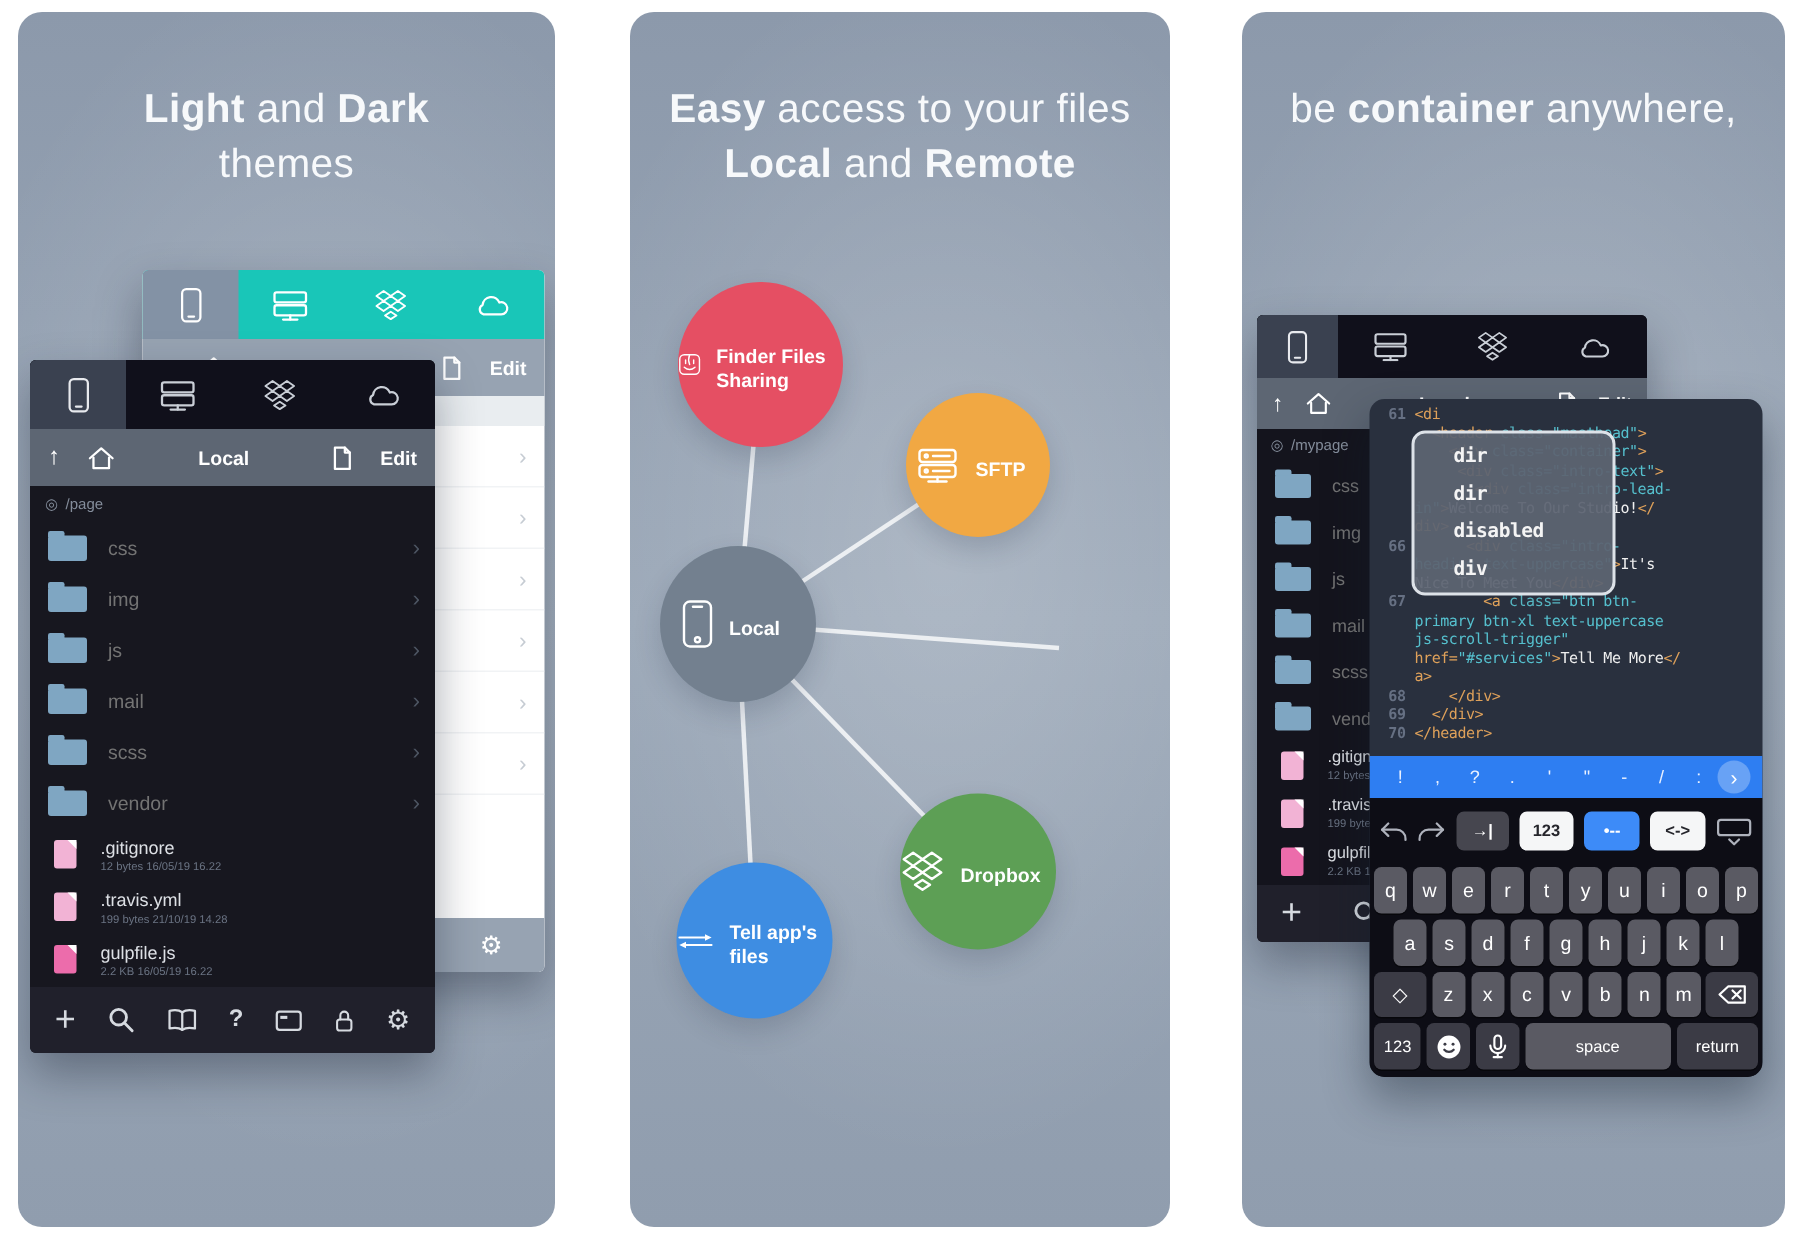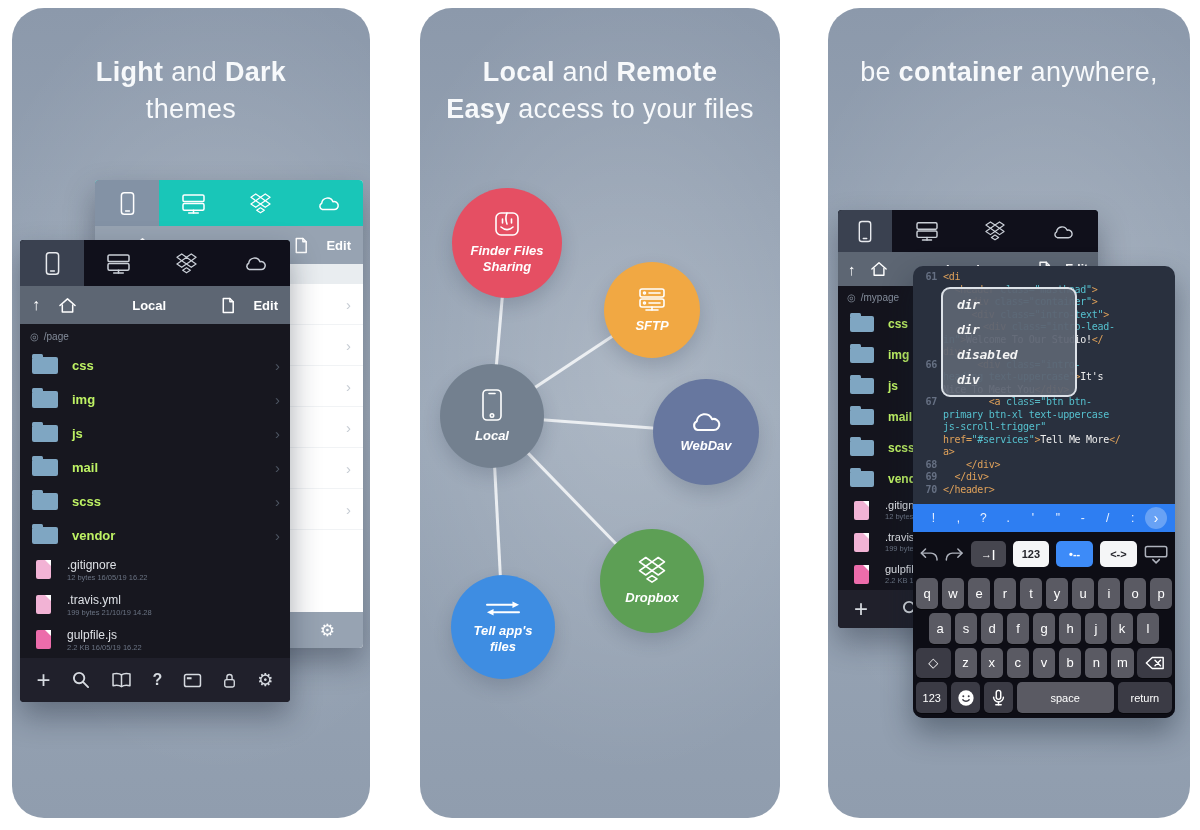--- a/index.html
+++ b/index.html
@@ -1,18 +1,18 @@
 <!DOCTYPE html>
 <html><head>
 <meta charset="utf-8">
 <style>
   html,body{margin:0;padding:0;background:#ffffff;width:1200px;height:830px;overflow:hidden;
     font-family:"Liberation Sans",sans-serif;-webkit-font-smoothing:antialiased;}
   .stage{position:relative;width:1200px;height:830px;background:#fff;}
-  .panel{position:absolute;top:8px;height:810px;border-radius:32px;overflow:hidden;
+  .panel{position:absolute;top:8px;height:810px;border-radius:16px;overflow:hidden;
     background:radial-gradient(120% 80% at 58% 45%, rgba(255,255,255,.20), rgba(255,255,255,0) 62%),
                linear-gradient(180deg,#8c99ab 0%,#9aa7b7 50%,#909dae 100%);}
   .panel-left{left:12px;width:358px;}
   .panel-mid{left:420px;width:360px;}
   .panel-right{left:828px;width:362px;}
 
   .ptitle{position:absolute;left:0;right:0;top:46px;text-align:center;color:#f7f9fb;
     font-size:27px;line-height:37px;font-weight:400;letter-spacing:.3px;}
   .ptitle b{font-weight:700;}
 
@@ -41,21 +41,21 @@
 
   .phone-dark{left:8px;top:232px;width:270px;height:462px;background:#17171f;}
   .phone-dark .tabbar{height:46px;background:#10101b;}
   .phone-dark .tabseg{width:64px;background:#3a4150;}
   .phone-dark .toolbar{height:38px;background:#5d6673;padding:0 12px;gap:18px;}
   .phone-dark .pathrow{height:24px;color:#848d9b;padding-left:10px;gap:5px;}
   .drow{display:flex;align-items:center;padding:0 10px 0 12px;}
   .drow .chev{margin-left:auto;color:#4d5562;font-size:15px;}
   .folder-row{height:34px;}
   .file-row{height:35px;}
-  .foldername{margin-left:14px;color:#bef264;font-size:13px;font-weight:700;}
+  .foldername{margin-left:14px;color:#737373;font-size:13px;font-weight:400;}
   .filetext{margin-left:16px;display:flex;flex-direction:column;}
   .filename{color:#dde0e5;font-size:12px;font-weight:500;}
   .filemeta{color:#6a7383;font-size:7.5px;margin-top:1px;}
   .folder-ic{width:26px;height:17px;background:#7fa6c2;border-radius:2px;position:relative;flex:0 0 auto;}
   .folder-ic:before{content:"";position:absolute;top:-3px;left:0;width:11px;height:4px;background:inherit;border-radius:1.5px 1.5px 0 0;}
   .file-ic{width:15px;height:19px;background:#f2b3d5;border-radius:2px;position:relative;flex:0 0 auto;margin-left:4px;}
   .file-ic:before{content:"";position:absolute;top:0;right:0;border-style:solid;border-width:0 6px 6px 0;border-color:transparent #ffffff transparent transparent;}
   .file-ic.pinkdark{background:#ec6cab;}
   .phone-dark .bottombar{height:44px;background:#20202b;color:#d6dae0;padding:0 6px;}
   .bb-glyph{font-size:18px;line-height:1;}
@@ -65,40 +65,40 @@
   .phone-code .tabbar{height:42px;background:#10101b;}
   .phone-code .tabseg{width:54px;background:#3a4150;}
   .phone-code .toolbar{height:34px;background:#5d6673;padding:0 10px;gap:14px;}
   .phone-code .pathrow{height:22px;color:#848d9b;padding-left:9px;gap:5px;}
   .phone-code .folder-row{height:31px;}
   .phone-code .file-row{height:32px;}
   .phone-code .bottombar{height:38px;background:#20202b;color:#d6dae0;justify-content:flex-start;gap:34px;padding-left:16px;}
 
   
   .net-lines{position:absolute;left:0;top:0;}
-  .bubble{position:absolute;border-radius:50%;display:flex;flex-direction:column;align-items:center;justify-content:center;
-    color:#fff;text-align:center;box-shadow:0 8px 18px rgba(30,40,60,.18);font-style:italic;}
+  .bubble{position:absolute;border-radius:50%;display:flex;flex-direction:row;align-items:center;justify-content:center;
+    color:#fff;text-align:left;box-shadow:0 8px 18px rgba(30,40,60,.18);}
   .bubble .blabel{font-size:13px;font-weight:700;line-height:16px;margin-top:6px;padding:0 10px;}
 
   
   .codepanel{position:absolute;left:85px;top:258px;width:262px;height:452px;border-radius:10px;overflow:hidden;
     background:#29303e;box-shadow:0 14px 30px rgba(20,30,45,.42);display:flex;flex-direction:column;}
   .codearea{height:233px;flex:0 0 auto;position:relative;padding:5px 4px 0 2px;
     font-family:"DejaVu Sans Mono",monospace;font-size:10px;line-height:12.5px;letter-spacing:-.3px;}
   .code-line{display:flex;white-space:pre;}
   .ln{width:22px;flex:0 0 auto;text-align:right;margin-right:6px;color:#667083;font-weight:bold;}
   .lc{flex:1;white-space:pre;}
   .tk-tag{color:#dfa15a;}
   .tk-attr{color:#56b6c2;}
   .tk-str{color:#55c0ce;}
   .tk-txt{color:#efefef;}
   .autocomplete{position:absolute;left:28px;top:21px;width:132px;background:rgba(92,100,114,.94);
     border:2px solid #dde2e8;border-radius:9px;padding:3px 0;
     font-family:"DejaVu Sans Mono",monospace;font-size:13px;font-weight:700;color:#f4f4f4;}
-  .ac-item{padding:3px 14px;line-height:19px;font-style:italic;}
+  .ac-item{padding:3px 26px;line-height:19px;}
   .symbolbar{height:28px;flex:0 0 auto;background:#2e7ef2;display:flex;align-items:center;padding:0 8px;color:#eaf1ff;font-size:12px;}
   .symbolbar .sym{flex:1;text-align:center;}
   .sym-next{width:22px;height:22px;border-radius:50%;background:rgba(255,255,255,.28);display:flex;align-items:center;justify-content:center;color:#fff;font-size:14px;flex:0 0 auto;}
   .kbd{flex:1;background:#0d0d15;display:flex;flex-direction:column;padding:4px 3px 5px;}
   .acc-row{display:flex;align-items:center;gap:7px;height:36px;flex:0 0 auto;color:#aeb2bc;padding:0 4px 2px;}
   .acc-key{height:26px;border-radius:5px;display:flex;align-items:center;justify-content:center;font-size:11px;font-weight:700;}
   .acc-tab{width:36px;background:#46464f;color:#fff;}
   .acc-white{width:38px;background:#f5f6f7;color:#26262c;}
   .acc-blue{width:38px;background:#3d8bf8;color:#fff;}
   .krow{display:flex;justify-content:center;gap:4px;margin-top:4px;flex:1;}
@@ -404,22 +404,22 @@
         <svg class="ic" width="13" height="17">
             <use href="#i-lock"></use>
           </svg>
         <span class="bb-glyph" style="font-size:18px;">⚙</span>
       </div>
     </div>
   </div>
 
   <div class="panel panel-mid">
     <div class="ptitle">
+      <div><b>Easy</b><span> access to your files</span></div>
       <div><b>Local</b><span> and </span><b>Remote</b></div>
-      <div><b>Easy</b><span> access to your files</span></div>
     </div>
 
     <svg class="net-lines" width="360" height="810">
       <g stroke="#f4f6f8" stroke-width="3" opacity="0.9">
         <line x1="72" y1="408" x2="87" y2="235"></line>
         <line x1="72" y1="408" x2="232" y2="302"></line>
         <line x1="72" y1="408" x2="286" y2="424"></line>
         <line x1="72" y1="408" x2="232" y2="573"></line>
         <line x1="72" y1="408" x2="83" y2="619"></line>
       </g>
@@ -435,26 +435,20 @@
       <svg class="ic" width="30" height="26">
           <use href="#i-sftp"></use>
         </svg>
       <span class="blabel">SFTP</span>
     </div>
     <div class="bubble" style="left:20px;top:356px;width:104px;height:104px;background:#73808f;">
       <svg class="ic" width="22" height="34">
           <use href="#i-localphone"></use>
         </svg>
       <span class="blabel">Local</span>
-    </div>
-    <div class="bubble" style="left:233px;top:371px;width:106px;height:106px;background:#67779f;">
-      <svg class="ic" width="34" height="22">
-          <use href="#i-cloud"></use>
-        </svg>
-      <span class="blabel">WebDav</span>
     </div>
     <div class="bubble" style="left:180px;top:521px;width:104px;height:104px;background:#5d9f55;">
       <svg class="ic" width="30" height="28">
           <use href="#i-dropbox"></use>
         </svg>
       <span class="blabel">Dropbox</span>
     </div>
     <div class="bubble" style="left:31px;top:567px;width:104px;height:104px;background:#3e8de2;">
       <svg class="ic" width="38" height="17">
           <use href="#i-arrows"></use>

